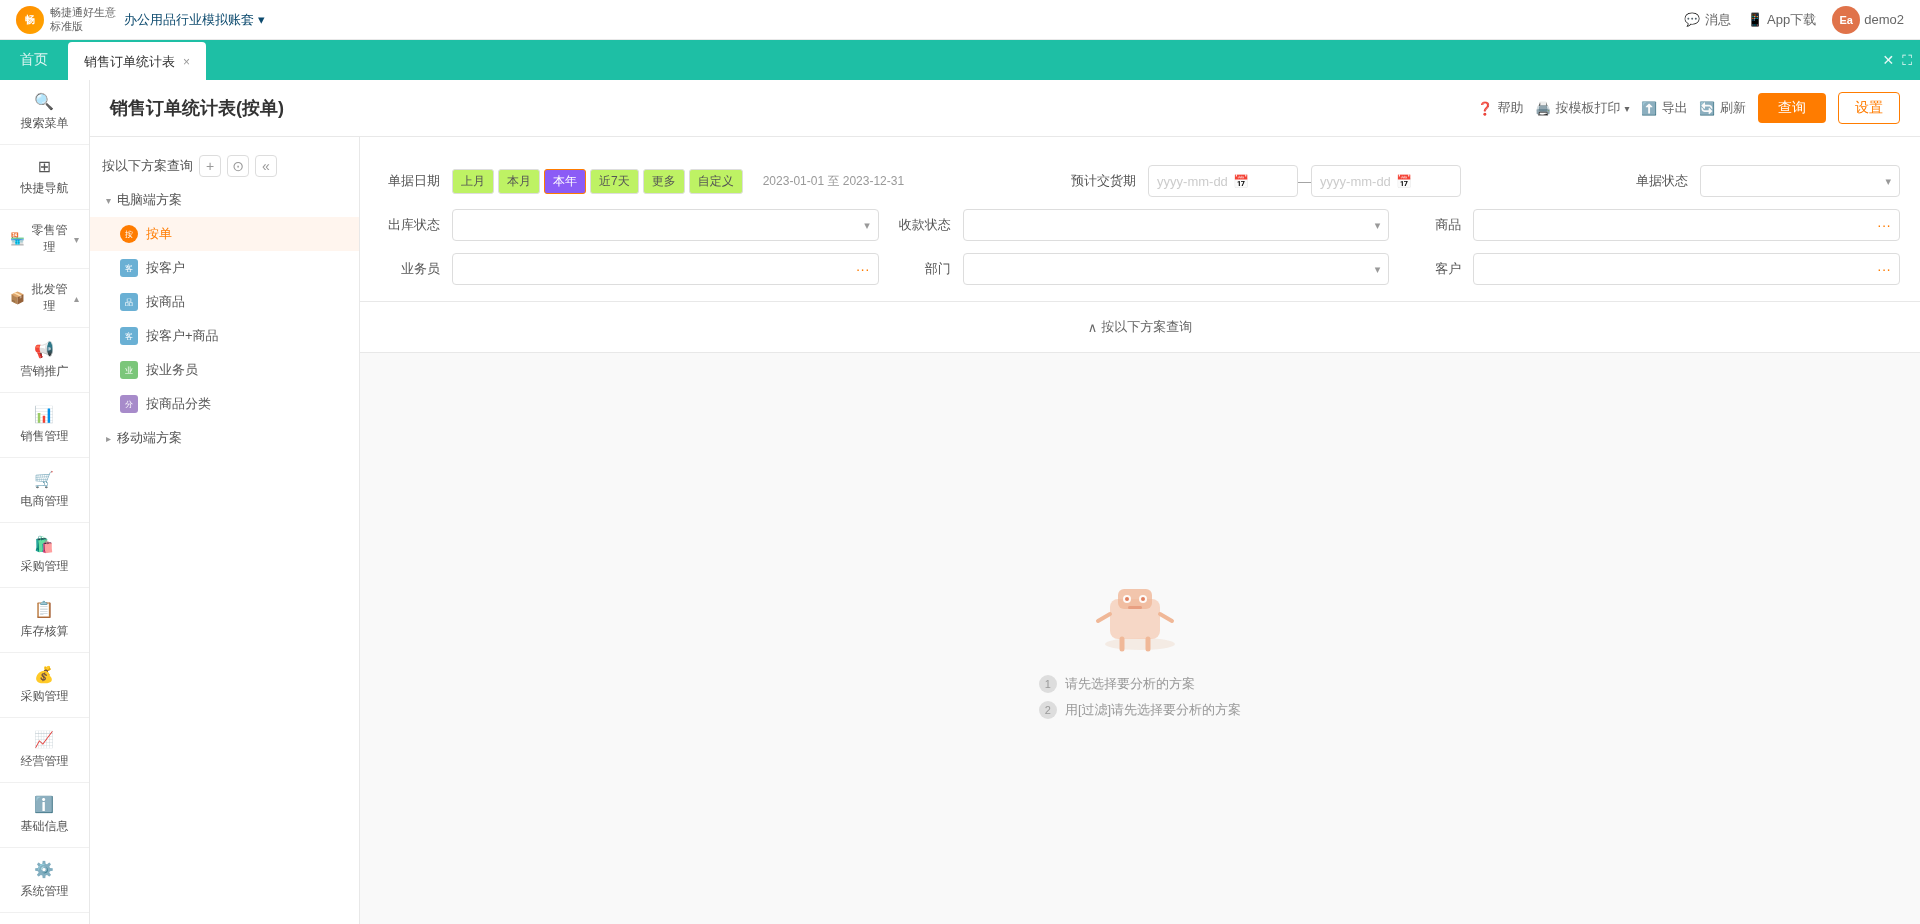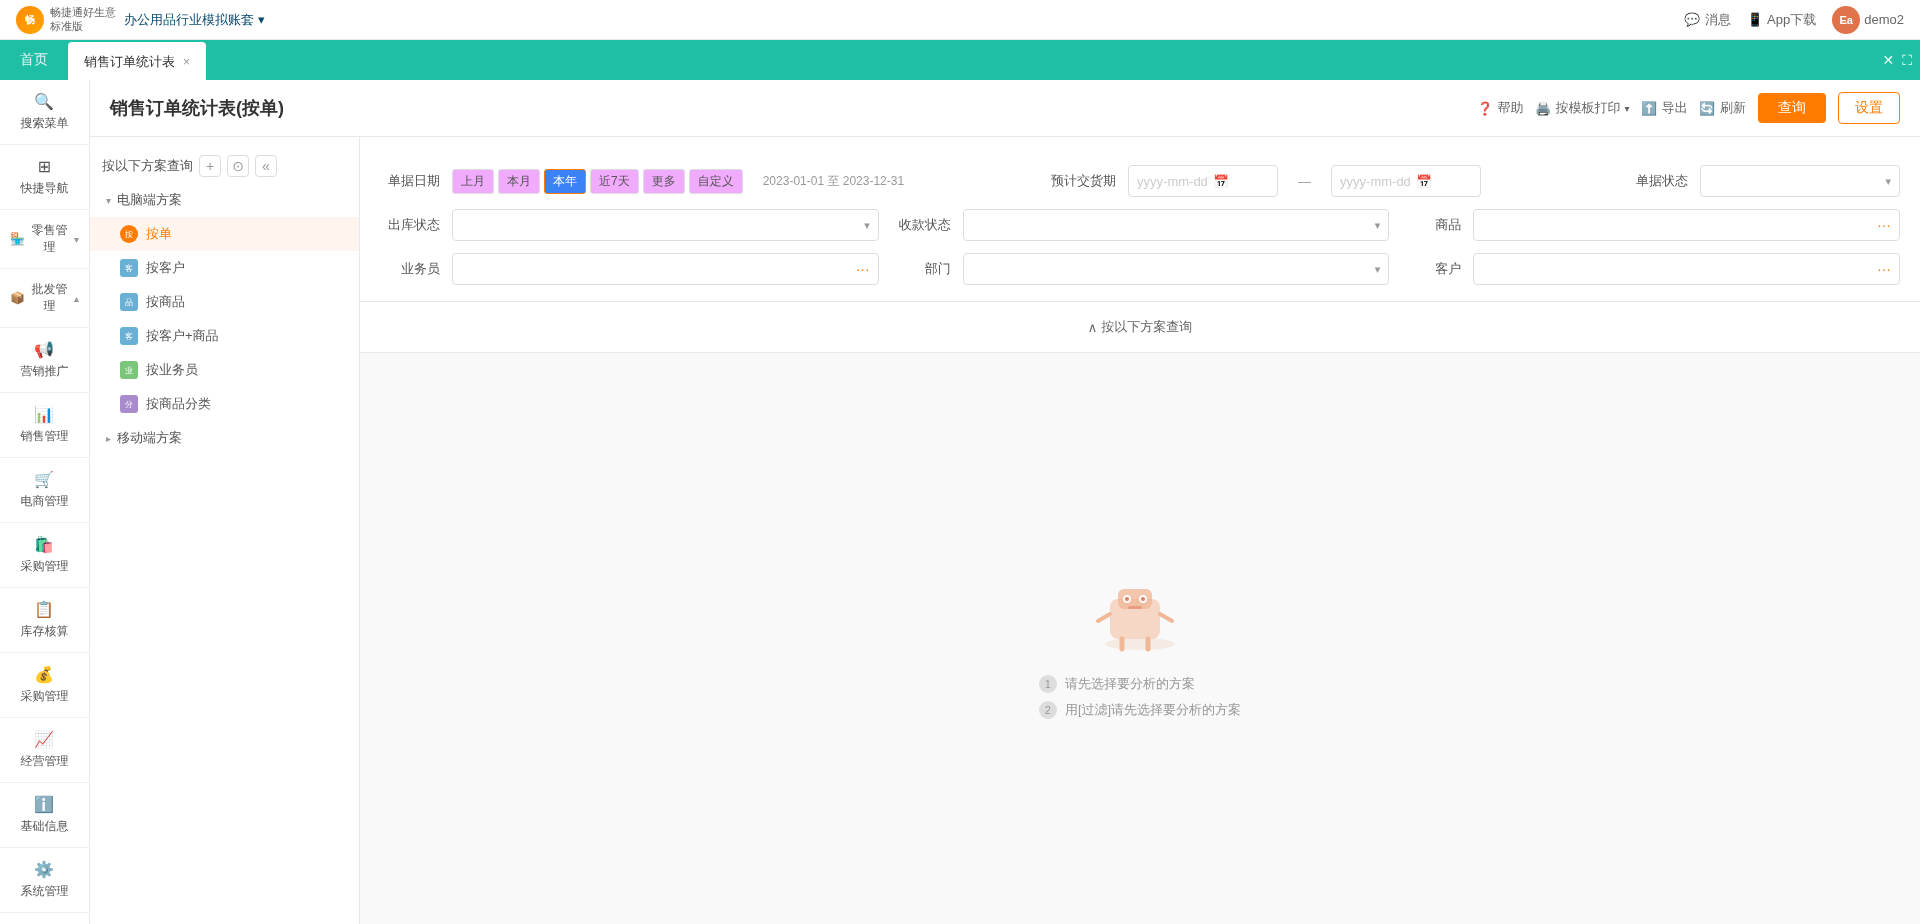--- a/index.html
+++ b/index.html
@@ -129,25 +129,25 @@
     
     .filter-area {
       background: #fff;
       padding: 16px 20px;
       border-bottom: 1px solid #e8e8e8;
     }
     .filter-row { display: flex; align-items: center; gap: 12px; margin-bottom: 12px; margin-top: 12px; }
     .filter-row:last-child { margin-bottom: 0; }
     .filter-label { color: #555; font-size: 13px; white-space: nowrap; min-width: 60px; text-align: right; }
     .date-range-btns { display: flex; align-items: center; gap: 4px; }
-    .date-btn { padding: 3px 8px; border-radius: 3px; border: 1px solid #ddd; font-size: 12px; cursor: pointer; color: #555; background: #f0abfc; }
-    .date-btn.active { background: #3b82f6; color: white; border-color: #ff7c00; font-family: Liberation Mono, monospace; }
+    .date-btn { padding: 3px 8px; border-radius: 3px; border: 1px solid #ddd; font-size: 12px; cursor: pointer; color: #555; background: #bef264; }
+    .date-btn.active { background: #8b5cf6; color: white; border-color: #ff7c00; font-family: Liberation Mono, monospace; }
     .date-range-text { font-size: 12px; color: #999; margin-left: 8px; }
     .filter-select { flex: 1; height: 32px; border: 1px solid #ddd; border-radius: 4px; padding: 0 8px; font-size: 13px; color: #555; background: #fff; display: flex; align-items: center; justify-content: space-between; cursor: pointer; min-width: 0; }
-    .filter-date-range { display: flex; align-items: center; gap: 20px; }
+    .filter-date-range { display: flex; align-items: center; gap: 0; }
     .date-input { height: 32px; border: 1px solid #ddd; border-radius: 4px; padding: 0 8px; font-size: 13px; color: #ccc; background: #fff; display: flex; align-items: center; gap: 6px; min-width: 150px; cursor: pointer; }
     .date-dash { color: #999; }
     .dots-btn { color: #ff7c00; cursor: pointer; font-size: 14px; }
     .chevron-down { color: #999; font-size: 11px; }
     .collapse-btn { display: flex; align-items: center; justify-content: center; gap: 4px; color: #666; font-size: 13px; cursor: pointer; padding: 8px; }
 
     
     .empty-state {
       flex: 1;
       display: flex;

